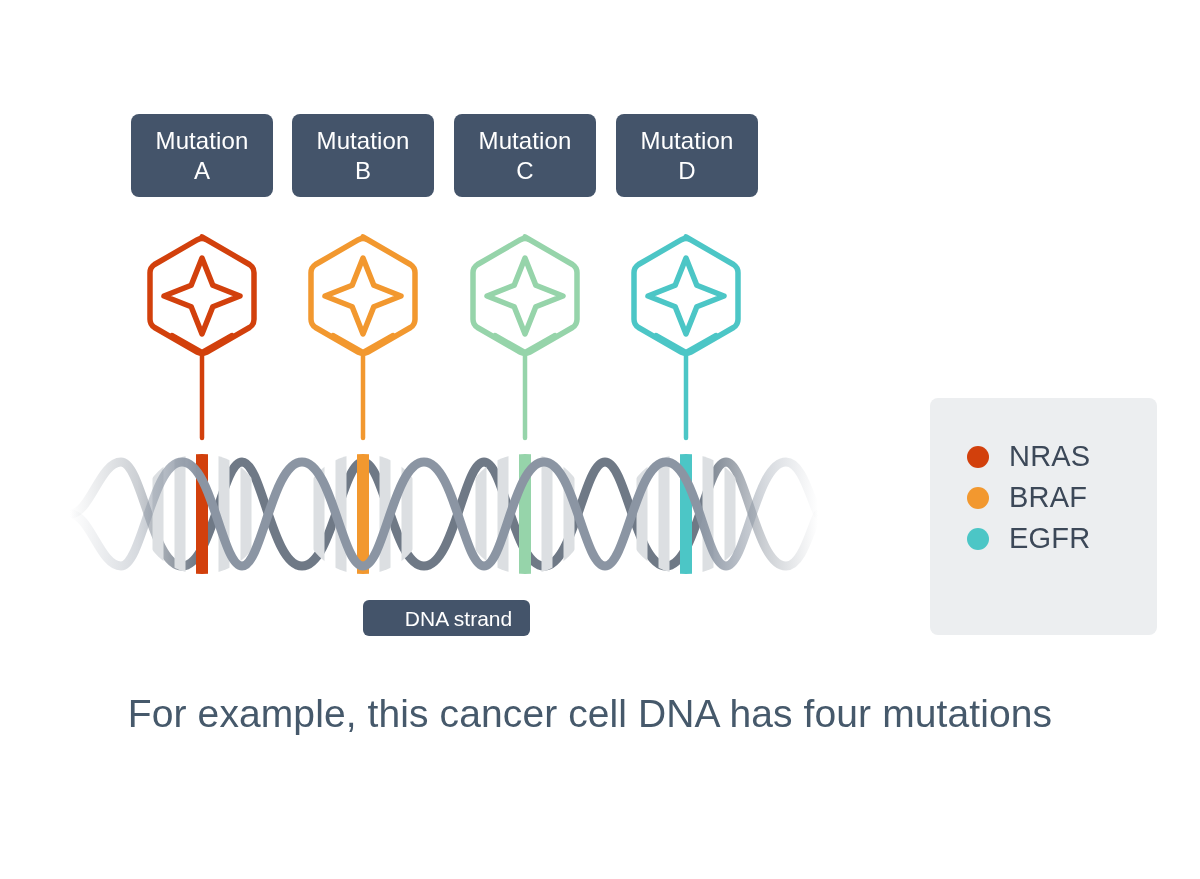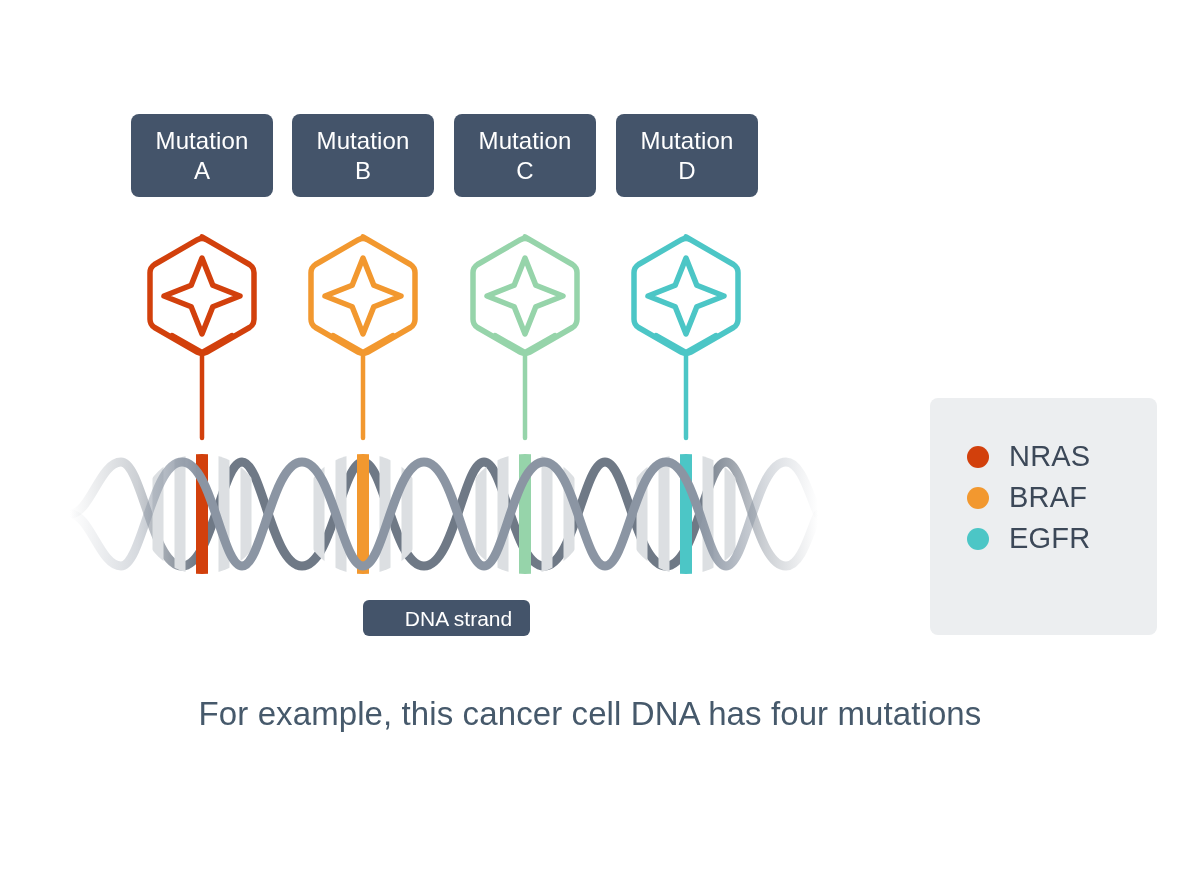--- a/index.html
+++ b/index.html
@@ -94,21 +94,21 @@
     white-space: nowrap;
   }
 
   
   #caption {
     position: absolute;
     left: 0;
     top: 694px;
     width: 1180px;
     text-align: center;
-    font-size: 33px;
+    font-size: 39px;
     line-height: 40px;
     color: #46596b;
     letter-spacing: 0.1px;
   }
 
   svg { display: block; }
   #dna-svg, #markers-svg { position: absolute; left: 0; top: 0; }
 </style>
 </head>
 <body>

